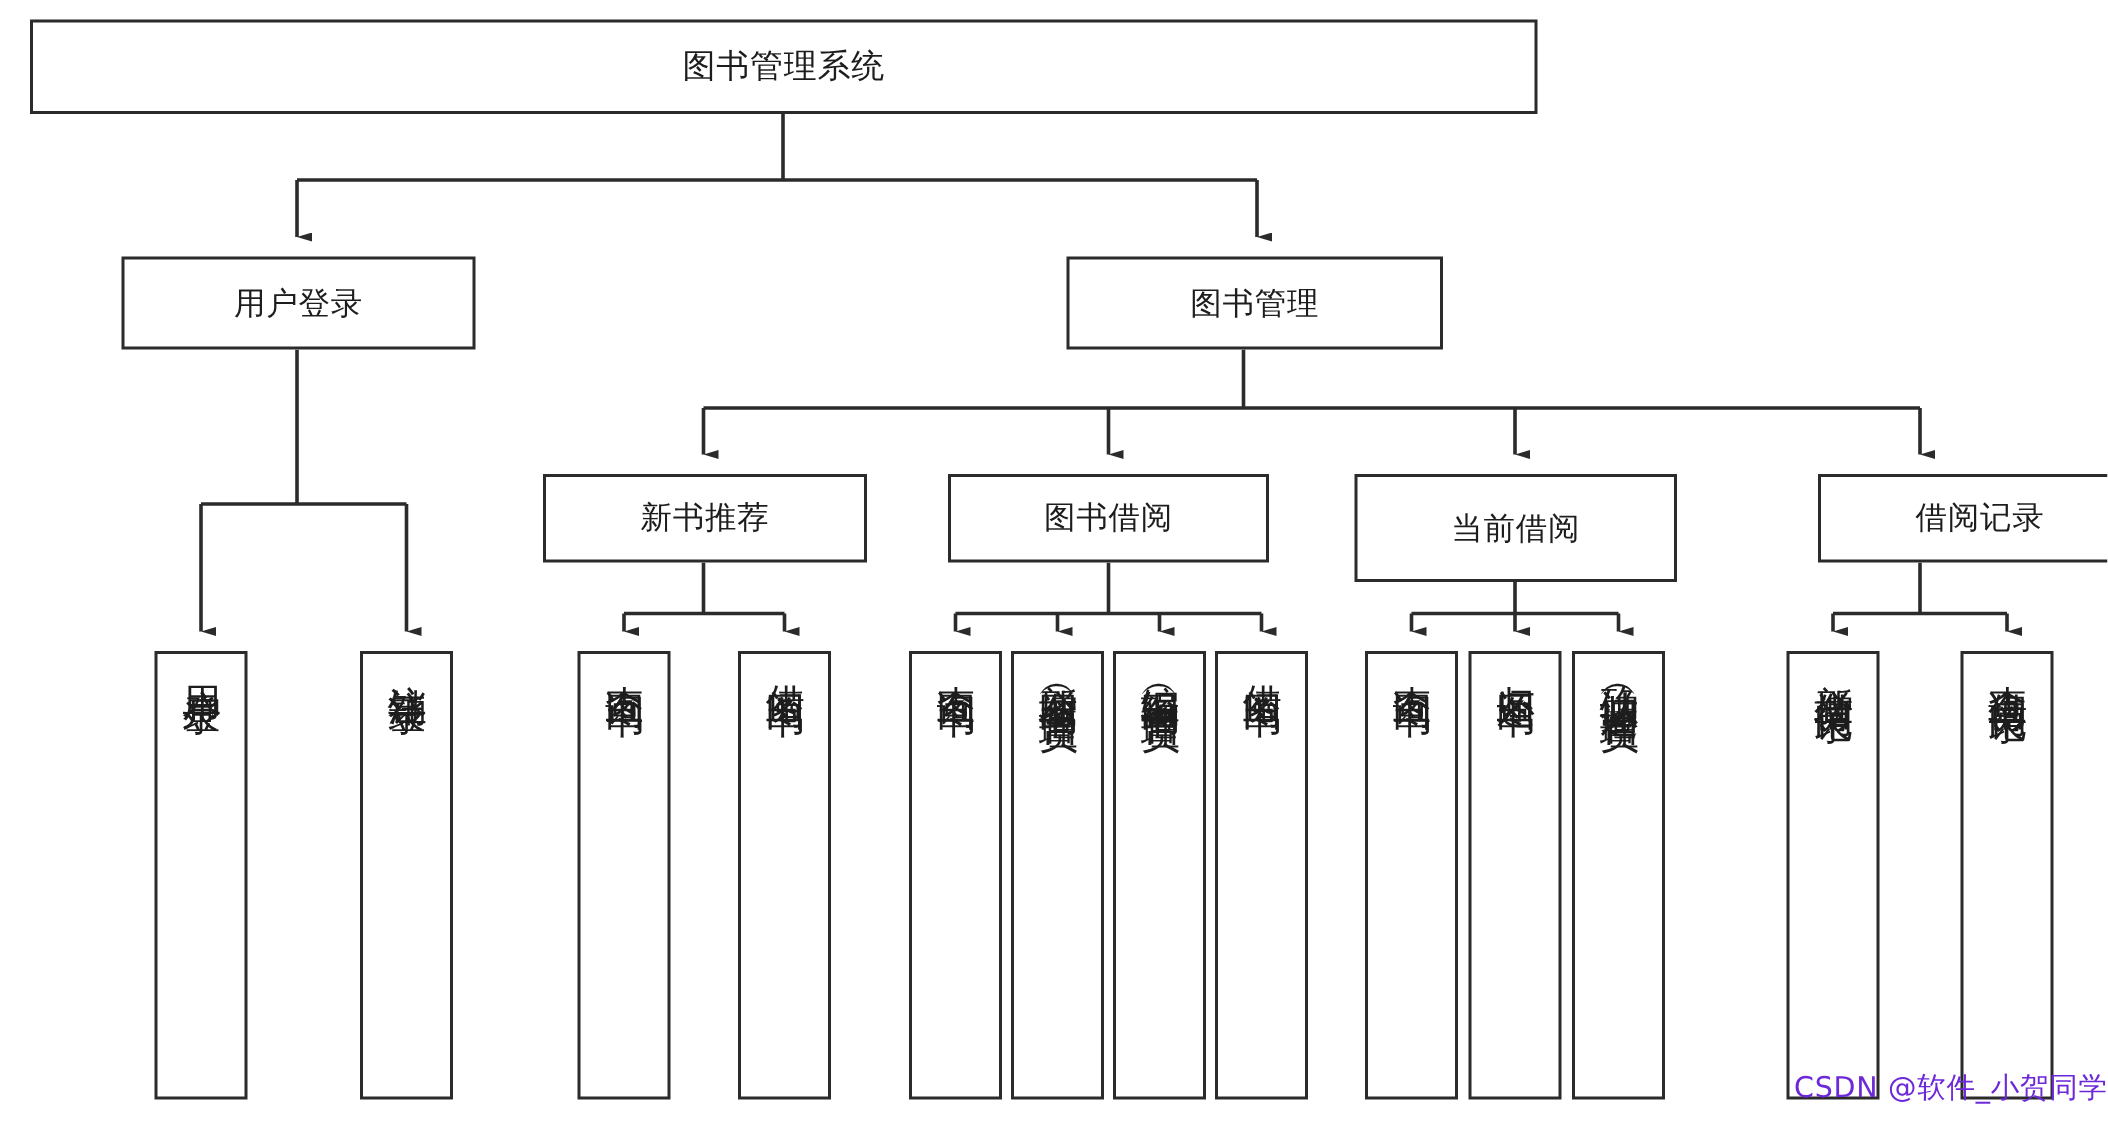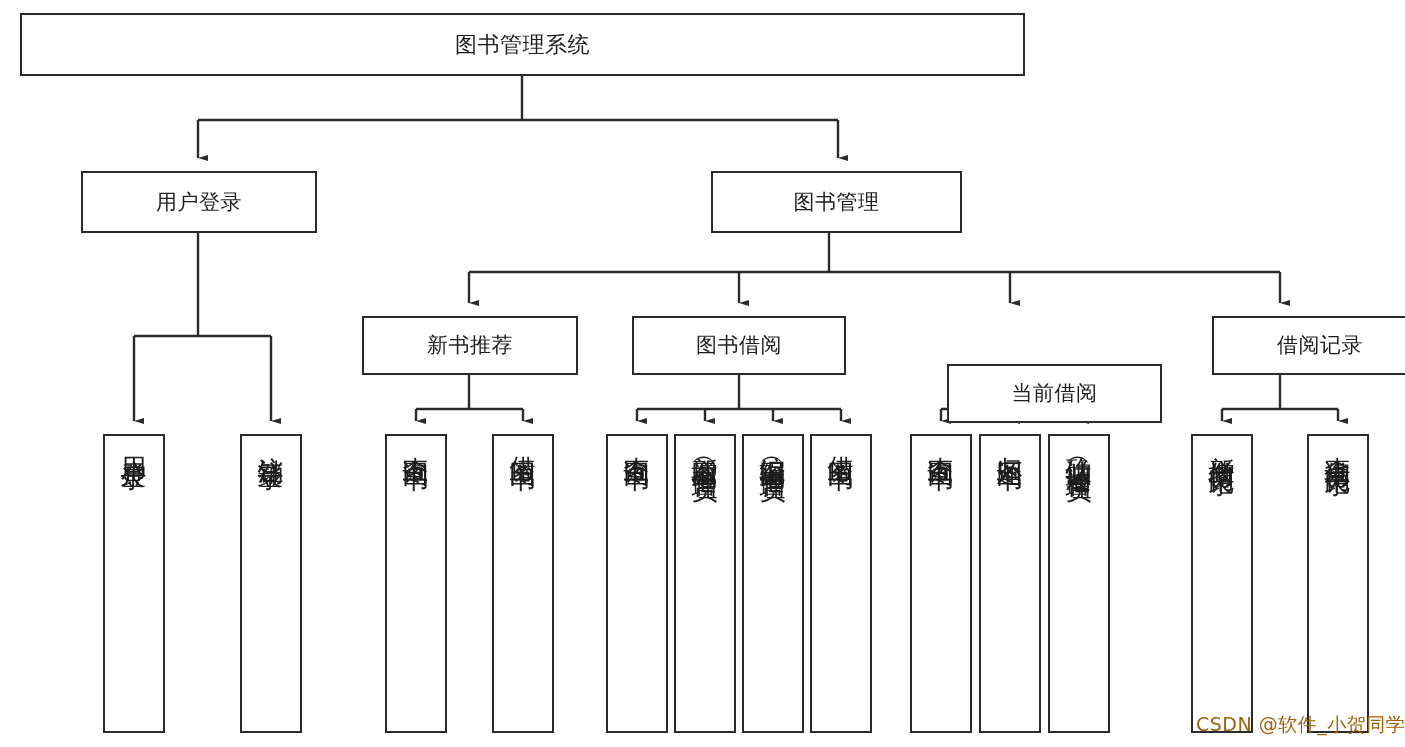--- a/index.html
+++ b/index.html
@@ -57,21 +57,21 @@
     font-size:26px;
     line-height:1.0;
     letter-spacing:3px;
     white-space:normal;
     height:auto;
     max-height:100%;
   }
   .watermark{
     position:absolute;
     font-size:19px;
-    color:#a16207;
+    color:#6d28d9;
     white-space:nowrap;
     letter-spacing:0.5px;
     user-select:none;
   }
 </style>
 </head>
 <body>
 
 <div id="canvas">
 
@@ -135,21 +135,21 @@
   <div class="node horiz" style="left:711px;top:171px;width:251px;height:62px;">
     <span class="lbl">图书管理</span>
   </div>
 
   <div class="node horiz" style="left:362px;top:316px;width:216px;height:59px;">
     <span class="lbl">新书推荐</span>
   </div>
   <div class="node horiz" style="left:632px;top:316px;width:214px;height:59px;">
     <span class="lbl">图书借阅</span>
   </div>
-  <div class="node horiz" style="left:947px;top:316px;width:215px;height:59px;margin-top:48px;">
+  <div class="node horiz" style="left:903px;top:316px;width:215px;height:72px;">
     <span class="lbl">当前借阅</span>
   </div>
   <div class="node horiz" style="left:1172px;top:316px;width:216px;height:59px;margin-left:40px;">
     <span class="lbl">借阅记录</span>
   </div>
 
   <div class="node vert" style="left:103px;top:434px;width:62px;height:299px;">
     <span class="lbl">用户登录</span>
   </div>
   <div class="node vert" style="left:240px;top:434px;width:62px;height:299px;">

